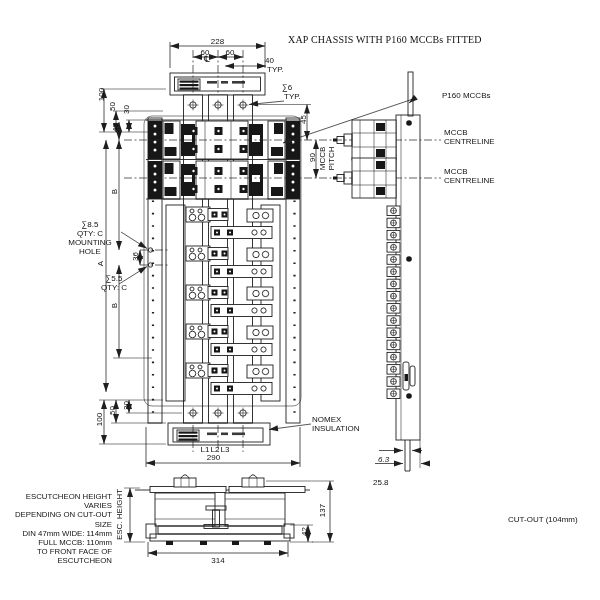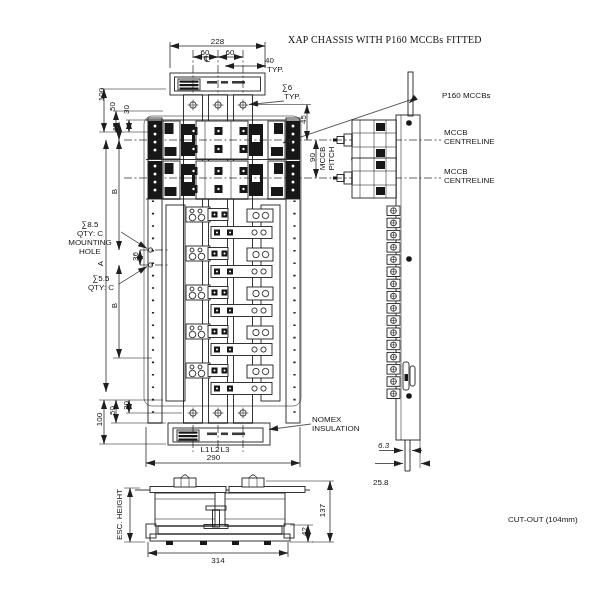--- a/index.html
+++ b/index.html
@@ -375,41 +375,47 @@
 <div class="lbl c rot" style="left:125px;top:252px;width:20px;">36</div>
 <div class="lbl c rot" style="left:104px;top:301px;width:20px;">B</div>
 <div class="lbl c rot" style="left:116px;top:401px;width:20px;">30</div>
 <div class="lbl c rot" style="left:102px;top:406px;width:20px;">50</div>
 <div class="lbl c rot" style="left:89px;top:415px;width:20px;">100</div>
 
 <div class="lbl c" style="left:58px;top:220px;width:64px;">∑8.5
 QTY: C
 MOUNTING
 HOLE</div>
-<div class="lbl c" style="left:75px;top:274px;width:52px;">∑5.5
+<div class="lbl c" style="left:88px;top:274px;width:52px;">∑5.5
 QTY: C</div>
 
 <div class="lbl c" style="left:198px;top:445px;width:14px;">L1</div>
 <div class="lbl c" style="left:208px;top:445px;width:14px;">L2</div>
 <div class="lbl c" style="left:218px;top:445px;width:14px;">L3</div>
 <div class="lbl c" style="left:166px;top:453px;width:95px;">290</div>
 <div class="lbl" style="left:312px;top:415px;">NOMEX
 INSULATION</div>
 
 <div class="lbl" style="left:442px;top:91px;">P160 MCCBs</div>
 <div class="lbl" style="left:444px;top:128px;">MCCB
 CENTRELINE</div>
 <div class="lbl" style="left:444px;top:167px;">MCCB
 CENTRELINE</div>
 <div class="lbl c rot" style="left:293px;top:115px;width:20px;">45</div>
 <div class="lbl c rot" style="left:302px;top:153px;width:20px;">90</div>
 <div class="lbl c rot" style="left:307px;top:150px;width:40px;line-height:8.5px;">MCCB
 PITCH</div>
-<div class="lbl" style="left:378px;top:441px;font-style:italic;">6.3</div>
+<div class="lbl" style="left:378px;top:455px;font-style:italic;">6.3</div>
 <div class="lbl" style="left:373px;top:454px;margin-top:24px;">25.8</div>
 
+<div class="lbl r sm" style="left:0px;top:492px;width:112px;">ESCUTCHEON HEIGHT VARIES
+DEPENDING ON CUT-OUT SIZE
+DIN 47mm WIDE: 114mm
+FULL MCCB: 110mm
+TO FRONT FACE OF
+ESCUTCHEON</div>
 <div class="lbl c rot" style="left:93px;top:510px;width:52px;">ESC. HEIGHT</div>
 <div class="lbl c" style="left:168px;top:556px;width:100px;">314</div>
 <div class="lbl c rot" style="left:294px;top:527px;width:20px;">42</div>
 <div class="lbl c rot" style="left:312px;top:506px;width:20px;">137</div>
 <div class="lbl" style="left:508px;top:515px;">CUT-OUT (104mm)</div>
 
 </div>
 
 </body></html>

